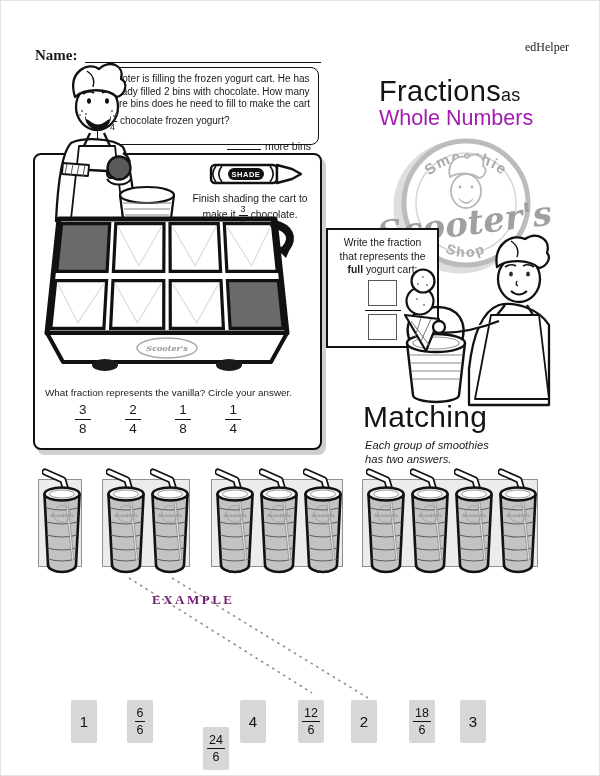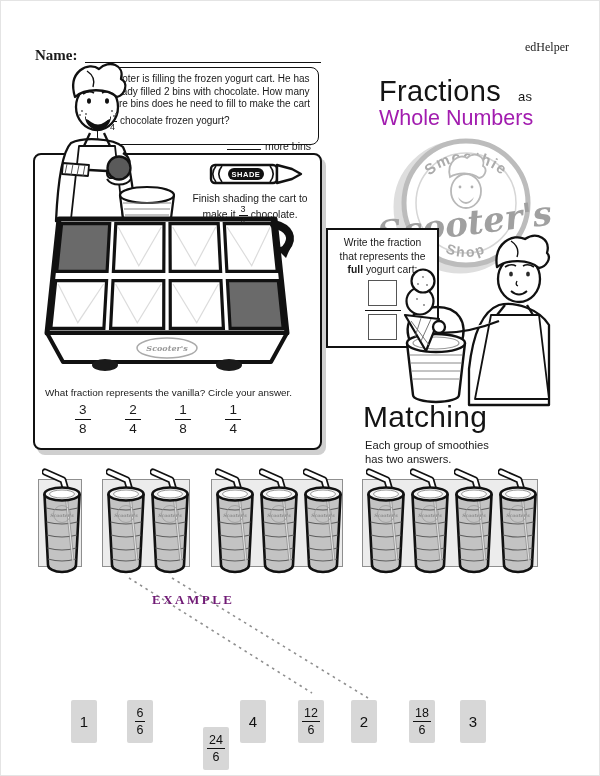--- a/index.html
+++ b/index.html
@@ -23,29 +23,29 @@
   .actbox{left:32px;top:152px;width:289px;height:297px;border:2.6px solid #111;border-radius:8px;
           background:#fff;box-shadow:4px 5px 0 #cfcfcf;z-index:1;box-sizing:border-box;}
   .shade-text{left:184px;top:191px;width:130px;text-align:center;font-size:10.3px;line-height:13px;z-index:4;}
   .sandy{left:44px;top:374px;width:268px;font-size:9.9px;line-height:12.3px;z-index:4;}
   .choices{left:74px;top:402px;width:166px;display:flex;justify-content:space-between;z-index:4;}
   .choice{display:flex;flex-direction:column;align-items:center;font-size:13.5px;line-height:1;cursor:pointer;}
   .choice .fn{border-bottom:1.4px solid #111;padding:0 4px 2px;}
   .choice .fd{padding-top:2px;}
   
   .title1{left:378px;top:74px;font-size:29px;letter-spacing:.3px;color:#141414;white-space:nowrap;}
-  .title1 .suf{font-size:13px;margin-left:17px;}
+  .title1 .suf{font-size:18px;margin-left:0;}
   .title2{left:378px;top:105px;font-size:21.5px;color:#a21caf;white-space:nowrap;}
   .wbox{left:325px;top:227px;width:113px;height:120px;border:2.6px solid #111;background:#fff;z-index:2;
         box-sizing:border-box;text-align:center;font-size:10.3px;line-height:13.5px;padding-top:6px;}
   .wbox .b{font-weight:bold;}
   .fbox{width:27px;height:24px;border:1.5px solid #555;margin:3px auto 0;background:#fff;}
   .fbar{width:36px;border-bottom:1.6px solid #111;margin:4px auto 1px;height:0;}
   .match-h{left:362px;top:399px;font-size:30px;letter-spacing:.3px;color:#141414;}
-  .match-sub{left:364px;top:437px;font-size:11.2px;line-height:14px;}
+  .match-sub{left:364px;top:437px;font-size:11.2px;line-height:14px;font-style:italic;}
   
   .gcard{position:absolute;top:478px;height:88px;background:#ececec;border:1px solid #8f8f8f;box-sizing:border-box;}
   .cup{position:absolute;top:467px;width:40px;height:108px;}
   .example{left:151px;top:591px;font-family:"Liberation Serif",serif;font-weight:bold;
            font-size:13px;letter-spacing:2.5px;color:#701a75;}
   
   .tile{position:absolute;top:699px;width:26px;height:43px;background:#d7d7d7;border-radius:2px;
         display:flex;flex-direction:column;align-items:center;justify-content:center;
         font-size:15px;color:#111;cursor:pointer;}
   .tile .fn{font-size:12.5px;border-bottom:1.3px solid #111;padding:0 2px 1px;}

